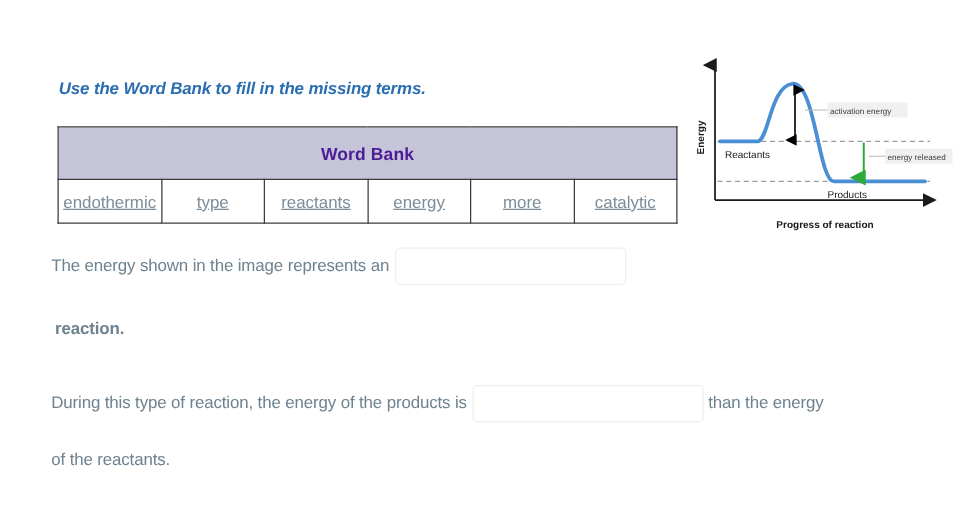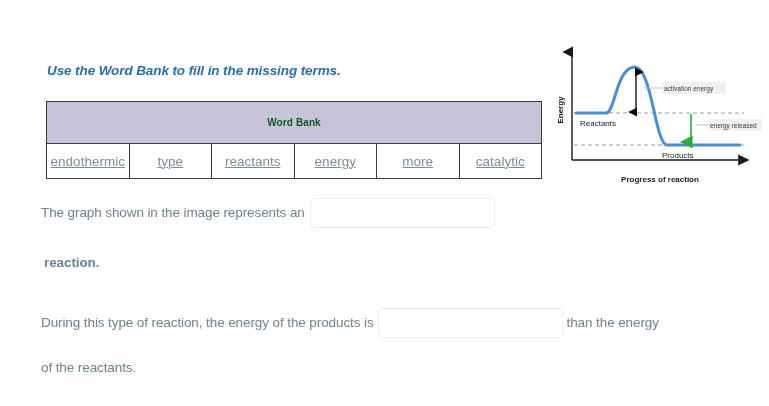--- a/index.html
+++ b/index.html
@@ -38,22 +38,22 @@
     top: 101px;
     width: 496px;
     border-collapse: collapse;
     table-layout: fixed;
   }
   .wordbank th, .wordbank td {
     border: 1px solid #3c3c3c;
   }
   .wb-header {
     background: #c6c4d9;
-    color: #14532d;
-    font-size: 10px;
+    color: #4c1d95;
+    font-size: 14px;
     font-weight: bold;
     text-align: center;
     height: 42px;
     letter-spacing: 0.1px;
   }
   .wb-cell {
     background: #ffffff;
     color: #7d8d99;
     font-size: 13.5px;
     font-weight: normal;
@@ -121,21 +121,21 @@
         <td class="wb-cell">type</td>
         <td class="wb-cell">reactants</td>
         <td class="wb-cell">energy</td>
         <td class="wb-cell">more</td>
         <td class="wb-cell">catalytic</td>
       </tr>
     </tbody>
   </table>
 
   <div class="sentence s1">
-    <span>The graph shown in the image represents an</span><input class="blank blank1" type="text" placeholder="" style="">
+    <span>The energy shown in the image represents an</span><input class="blank blank1" type="text" placeholder="" style="">
   </div>
   <div class="sentence s1b">reaction.</div>
 
   <div class="sentence s2">
     <span>During this type of reaction, the energy of the products is</span><input class="blank blank2" type="text" placeholder="" style=""><span>than the energy</span>
   </div>
   <div class="sentence s2b">of the reactants.</div>
 
   <div class="chart">
     <svg width="210" height="146" viewBox="0 0 210 146">

